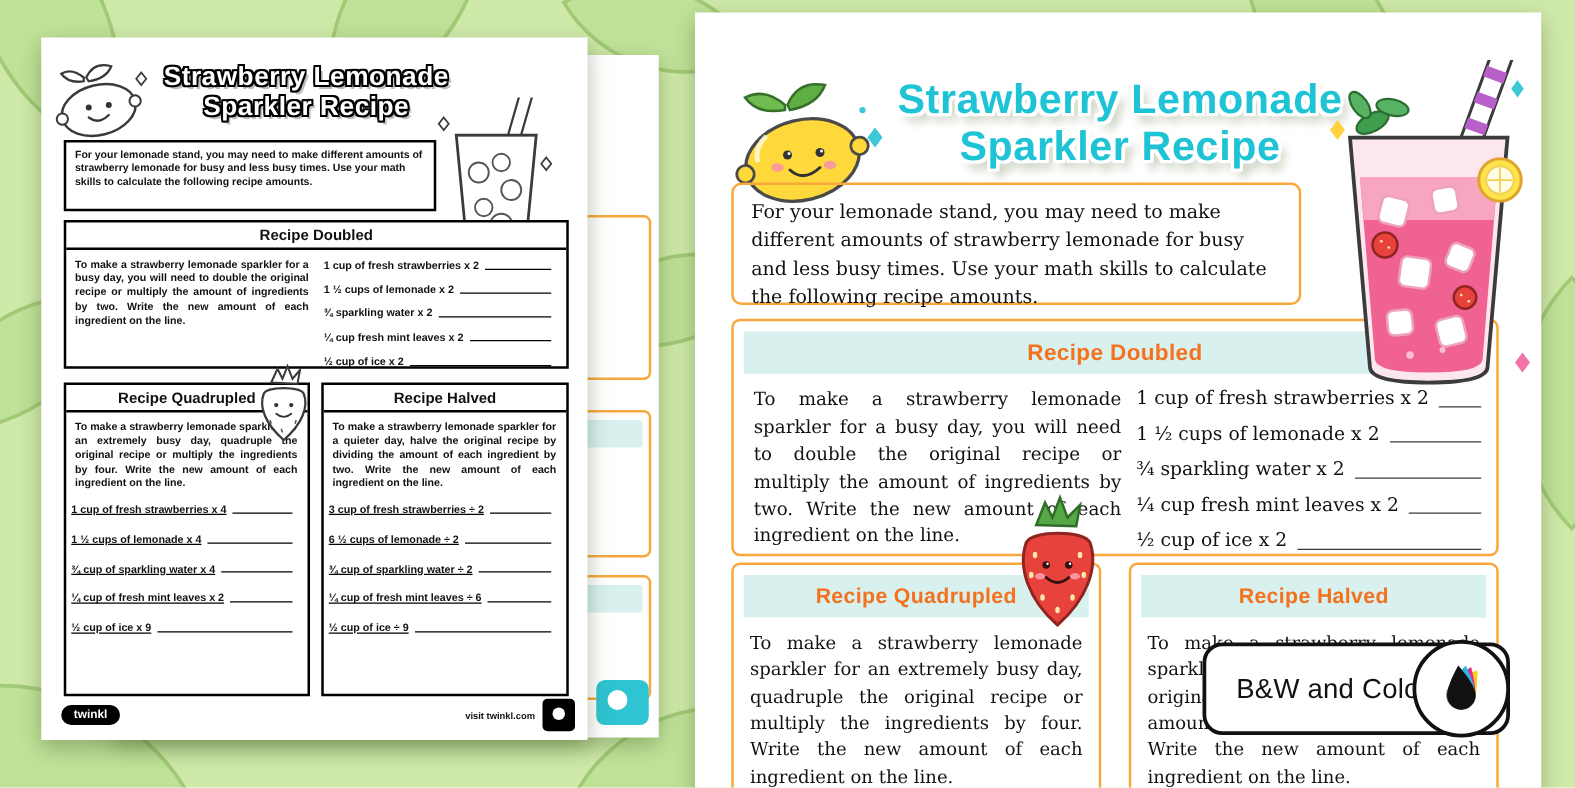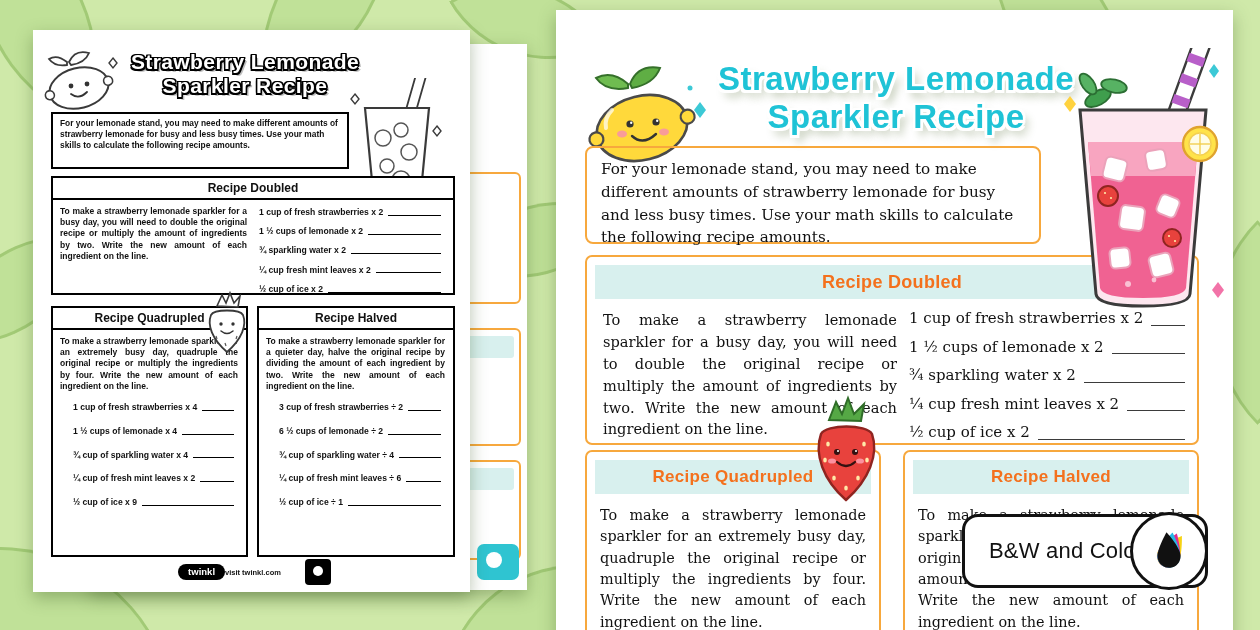--- a/index.html
+++ b/index.html
@@ -34,26 +34,26 @@
   .bw-doubled { left:18px; top:146px; width:404px; height:119px; }
   .bw-doubled-flex { display:flex; height:94px; }
   .bw-body { font-weight:700; font-size:8.5px; line-height:1.32; text-align:justify; color:#111; }
   .bw-doubled-flex .bw-body { width:202px; padding:6px 8px 0 7px; }
   .bw-doubled-items { flex:1; padding:7px 10px 0 4px; }
   .bw-item { display:flex; align-items:flex-end; font-weight:700; font-size:8.6px; line-height:1.25; margin-bottom:8.5px; color:#111; }
   .bw-wline { flex:1; min-width:18px; border-bottom:1.2px solid #000; margin:0 2px 2px 5px; }
   .bw-quad   { left:18px;  top:276px; width:197px; height:251px; }
   .bw-half   { left:224px; top:276px; width:198px; height:251px; }
   .bw-quad .bw-body, .bw-half .bw-body { padding:6px 8px 2px 7px; }
-  .bw-quad-items, .bw-half-items { padding:8px 10px 0 20px; }
+  .bw-quad-items, .bw-half-items { padding:8px 10px 0 4px;text-decoration:underline; }
   .bw-quad-items .bw-item, .bw-half-items .bw-item { margin-bottom:13px; }
   .bw-strawberry { position:absolute; left:170px; top:260px; width:48px; height:64px; z-index:4; }
-  .bw-footer { position:absolute; left:16px; right:10px; bottom:7px; display:flex; align-items:center; justify-content:center;margin-top:36px; }
+  .bw-footer { position:absolute; left:16px; right:10px; bottom:7px; display:flex; align-items:center; justify-content:space-between;margin-top:36px; }
   .bw-twinkl-pill { background:#000; color:#fff; border-radius:9px; font-weight:bold; font-size:9.5px; padding:2px 10px 3px; }
-  .bw-footer-right { display:flex; align-items:center; gap:24px; }
+  .bw-footer-right { display:flex; align-items:center; gap:6px; }
   .bw-visit { font-weight:bold; font-size:7.5px; color:#111; }
   .bw-logo-square { width:26px; height:26px; background:#000; border-radius:4px; position:relative; }
   .bw-logo-square::after { content:""; position:absolute; left:8px; top:7px; width:10px; height:10px; border-radius:50%; background:#fff; }
 
   
   .c-lemon { position:absolute; left:22px; top:48px; width:132px; height:120px; }
   .c-glass { position:absolute; left:502px; top:38px; width:172px; height:270px; z-index:2; }
   .c-title { position:absolute; left:138px; top:50px; width:404px; text-align:center;
              font-weight:bold; font-size:33px; line-height:1.15; letter-spacing:.5px; color:#1fc3d6;
              text-shadow:-2.5px -2.5px 0 #fff, 2.5px -2.5px 0 #fff, -2.5px 2.5px 0 #fff, 2.5px 2.5px 0 #fff,
@@ -222,31 +222,31 @@
           <span>3 cup of fresh strawberries ÷ 2</span>
           <span class="bw-wline"></span>
         </div>
 
         <div class="bw-item">
           <span>6 ½ cups of lemonade ÷ 2</span>
           <span class="bw-wline"></span>
         </div>
 
         <div class="bw-item">
-          <span>¾ cup of sparkling water ÷ 4</span>
+          <span>¾ cup of sparkling water ÷ 2</span>
           <span class="bw-wline"></span>
         </div>
 
         <div class="bw-item">
           <span>¼ cup of fresh mint leaves ÷ 6</span>
           <span class="bw-wline"></span>
         </div>
 
         <div class="bw-item">
-          <span>½ cup of ice ÷ 1</span>
+          <span>½ cup of ice ÷ 9</span>
           <span class="bw-wline"></span>
         </div>
       </div>
   </div>
 
   <svg class="bw-strawberry" viewBox="0 0 48 64">
     <polygon points="14,16 19,5 23,13 27,3 31,13 37,6 35,17" fill="#fff" stroke="#3a3a3a" stroke-width="1.6"></polygon>
     <path d="M24 62 C9 49 4 35 8 25 C11 19 37 19 40 25 C44 35 39 49 24 62 Z" fill="#fff" stroke="#3a3a3a" stroke-width="1.8"></path>
     <circle cx="18" cy="34" r="1.7" fill="#333"></circle>
     <circle cx="30" cy="34" r="1.7" fill="#333"></circle>

